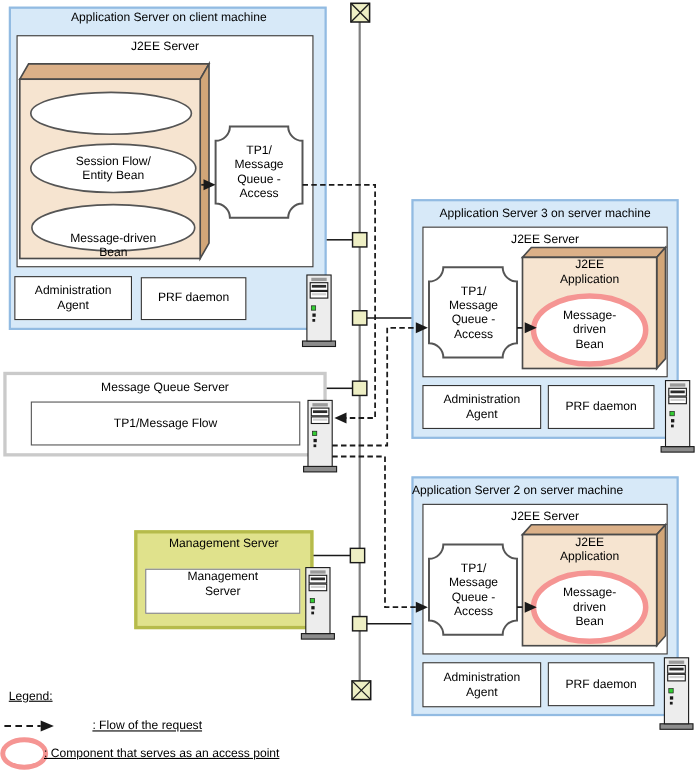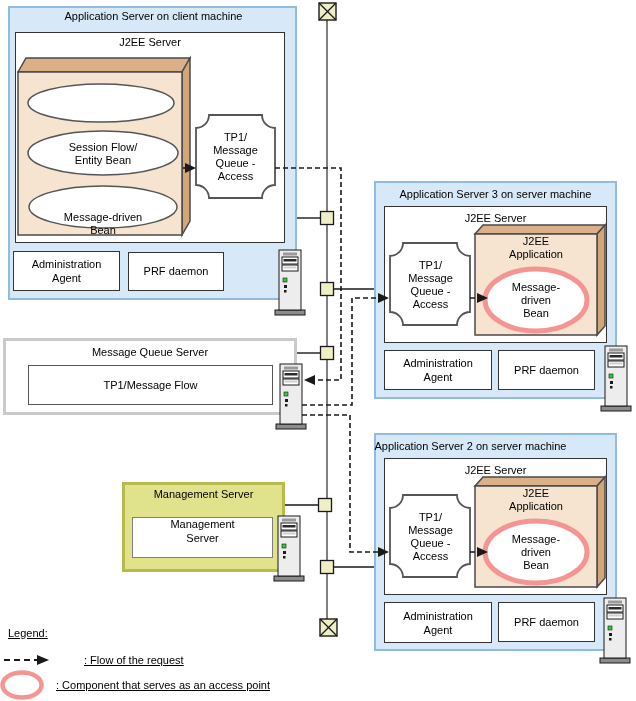--- a/index.html
+++ b/index.html
@@ -188,15 +188,15 @@
 Application</div>
   <div class="lbl" style="left:486px;top:532px;width:100px;height:41px;">Message-
 driven
 Bean</div>
   <div class="lbl lh14" style="left:384px;top:602px;width:108px;height:41px;">Administration
 Agent</div>
   <div class="lbl" style="left:498px;top:602px;width:97px;height:40px;">PRF daemon</div>
 
   <div class="lbl left" style="left:8px;top:626px;width:120px;height:14px;">Legend:</div>
   <div class="lbl left" style="left:56px;top:653px;width:250px;height:14px;margin-left:28px;">: Flow of the request</div>
-  <div class="lbl left" style="left:56px;top:678px;width:320px;height:14px;text-align:right;">: Component that serves as an access point</div>
+  <div class="lbl left" style="left:40px;top:678px;width:320px;height:14px;text-align:right;">: Component that serves as an access point</div>
 
 </div>
 
 </body></html>

